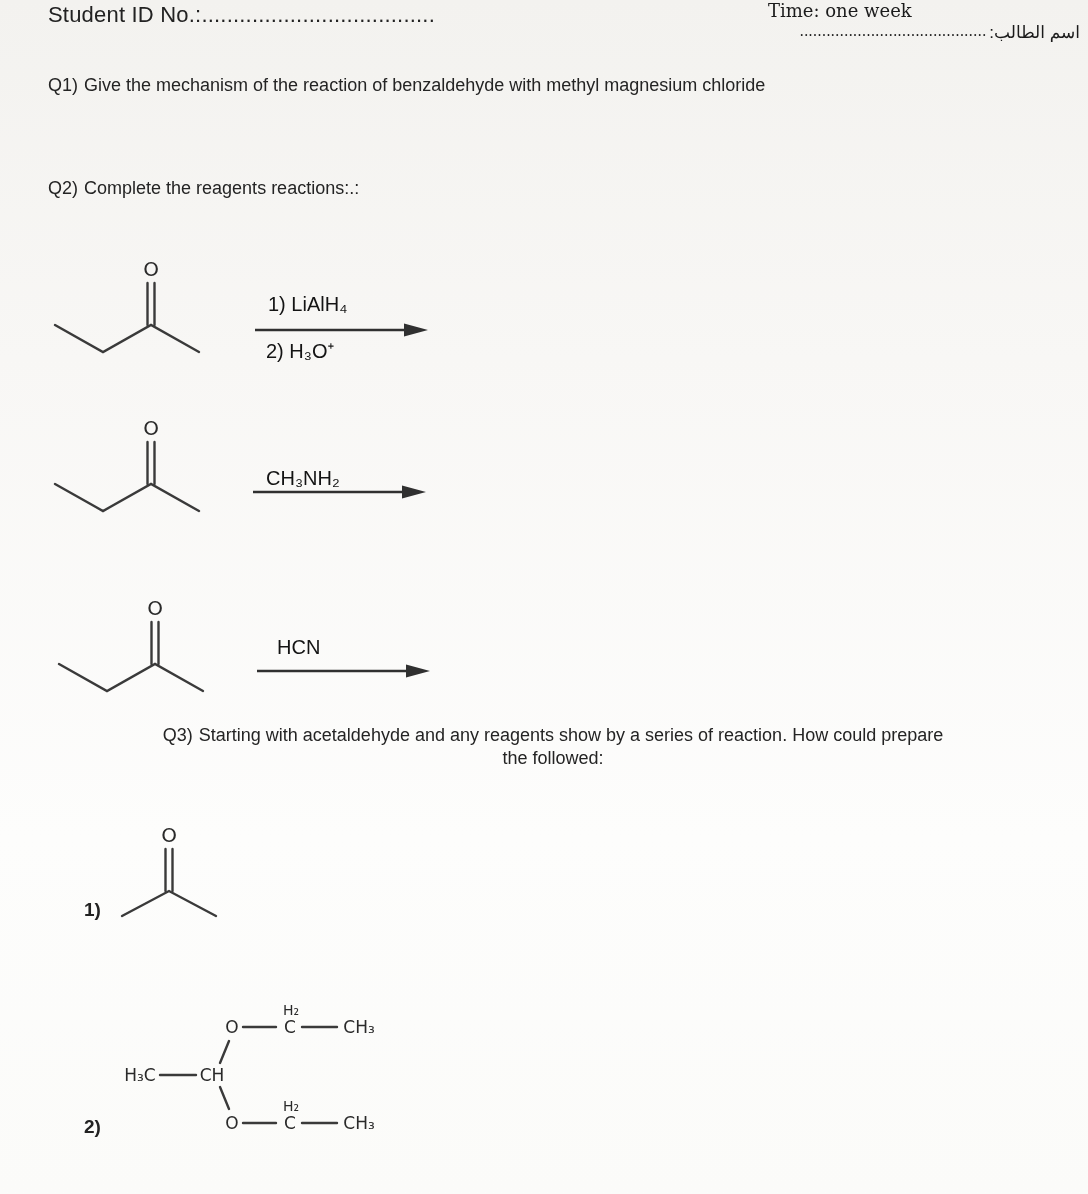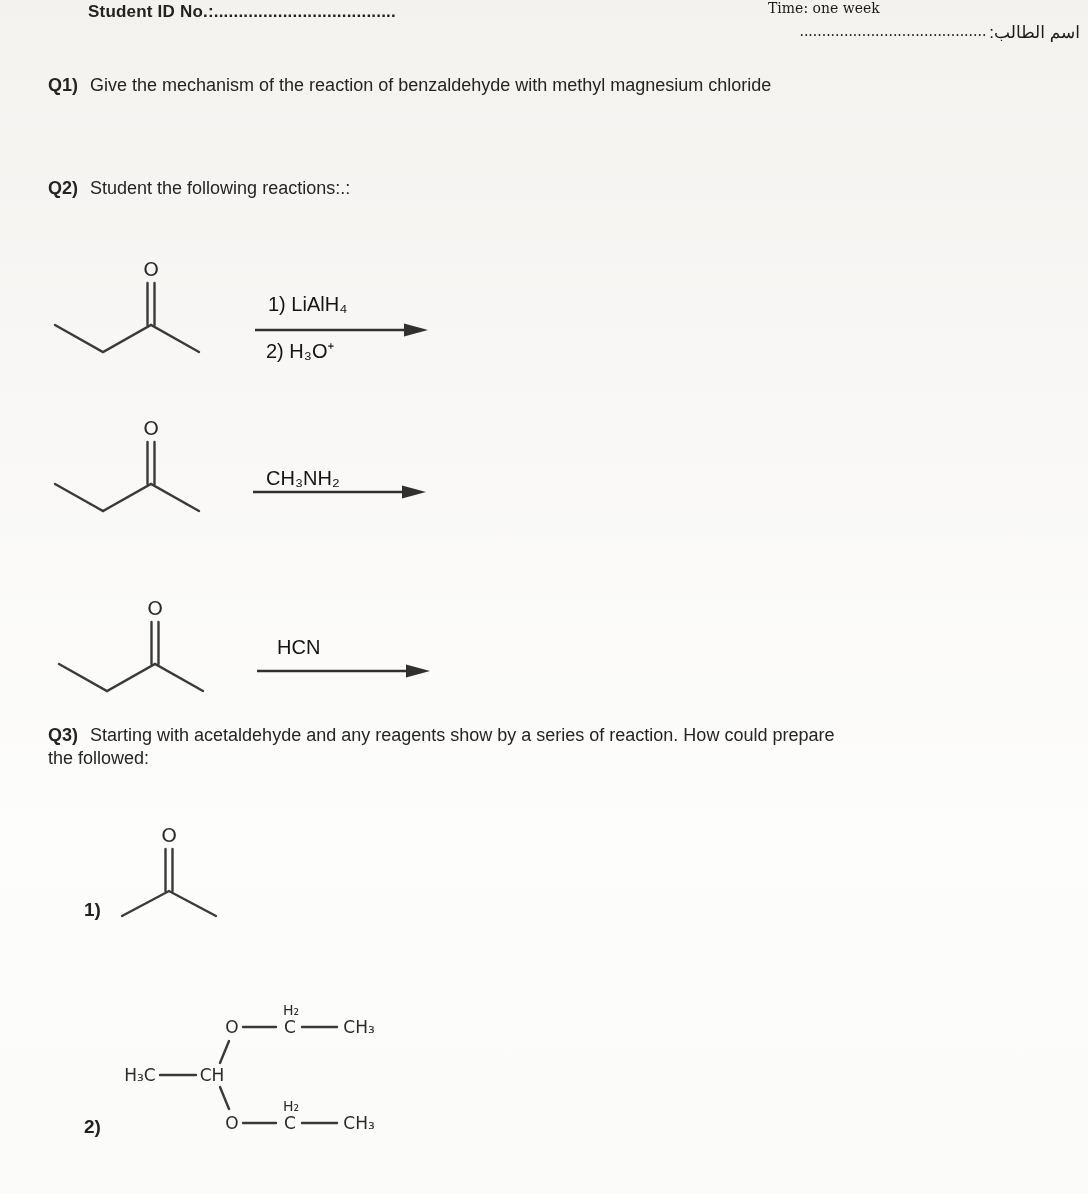--- a/index.html
+++ b/index.html
@@ -7,31 +7,31 @@
     position:relative;
     width:1088px;height:1194px;
     background:linear-gradient(180deg,#f3f2ef 0%,#f8f7f5 30%,#fdfdfc 70%,#fbfbf9 100%);
     overflow:hidden;
     font-family:"Liberation Sans",sans-serif;
     color:#1e1e1e;
   }
   .abs{position:absolute;}
   .serif{font-family:"DejaVu Serif","Liberation Serif",serif;}
 
-  .student-id{left:48px;top:2px;font-size:17px;font-weight:700;letter-spacing:.2px;color:#222;margin-left:40px;}
-  .time-label{left:768px;top:0;font-size:14px;color:#1b1b1b;}
+  .student-id{left:48px;top:2px;font-size:22px;font-weight:400;letter-spacing:.2px;color:#222;}
+  .time-label{left:768px;top:0;font-size:18px;color:#1b1b1b;}
   .name-line{right:8px;top:22px;font-size:15px;color:#1b1b1b;white-space:nowrap;}
   .name-line .dots{font-family:"DejaVu Serif",serif;letter-spacing:1.6px;font-size:14px;vertical-align:2px;}
   .name-line .ar{font-size:17px;direction:rtl;unicode-bidi:isolate;margin-left:3px;}
 
   .qblock{font-size:18px;line-height:23px;color:#242424;}
   .q1{left:48px;top:74px;width:960px;}
   .q2{left:48px;top:177px;width:960px;}
-  .q3{left:48px;top:724px;width:1010px;}
-  .qnum{font-weight:700;margin-right:12px;}
+  .q3{left:48px;top:724px;width:1010px;text-align:center;}
+  .qnum{font-weight:400;margin-right:6px;}
 
   .mol{overflow:visible;}
   .bond{stroke:#3a3a3a;stroke-width:2.4;fill:none;stroke-linecap:round;}
   .atom{font-family:"DejaVu Sans",sans-serif;fill:#2a2a2a;text-anchor:middle;}
   .atom.big{font-size:20px;}
   .atom.sm{font-size:17px;}
   .atom.sub{font-size:14px;}
 
   .arrow-line{stroke:#303030;stroke-width:2.5;}
   .arrow-head{fill:#303030;stroke:none;}
@@ -49,21 +49,21 @@
   <div class="abs time-label serif">Time: one week</div>
   <div class="abs name-line">
     <span class="dots">..........................................</span><span class="ar">اسم الطالب:</span>
   </div>
 
   <div class="abs qblock q1">
     <span class="qnum">Q1)</span><span>Give the mechanism of the reaction of benzaldehyde with methyl magnesium chloride</span>
   </div>
 
   <div class="abs qblock q2">
-    <span class="qnum">Q2)</span><span>Student the following reactions:.:</span>
+    <span class="qnum">Q2)</span><span>Complete the reagents reactions:.:</span>
   </div>
 
   <svg class="abs mol" style="left:48px;top:252px" width="160" height="112" viewBox="0 0 160 112">
     <text class="atom big" x="103" y="24">O</text>
     <line class="bond" x1="99.5" y1="31" x2="99.5" y2="73"></line>
     <line class="bond" x1="106.5" y1="31" x2="106.5" y2="73"></line>
     <polyline class="bond" points="7,73 55,100 103,73 151,100"></polyline>
   </svg>
 
   <div class="abs reagent" style="left:268px;top:293px">1) LiAlH₄</div>

